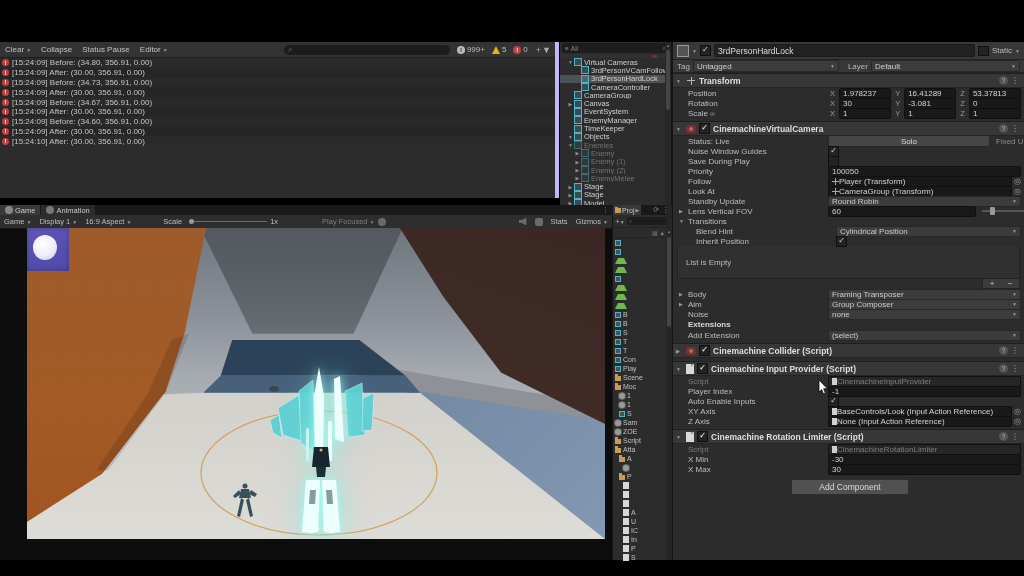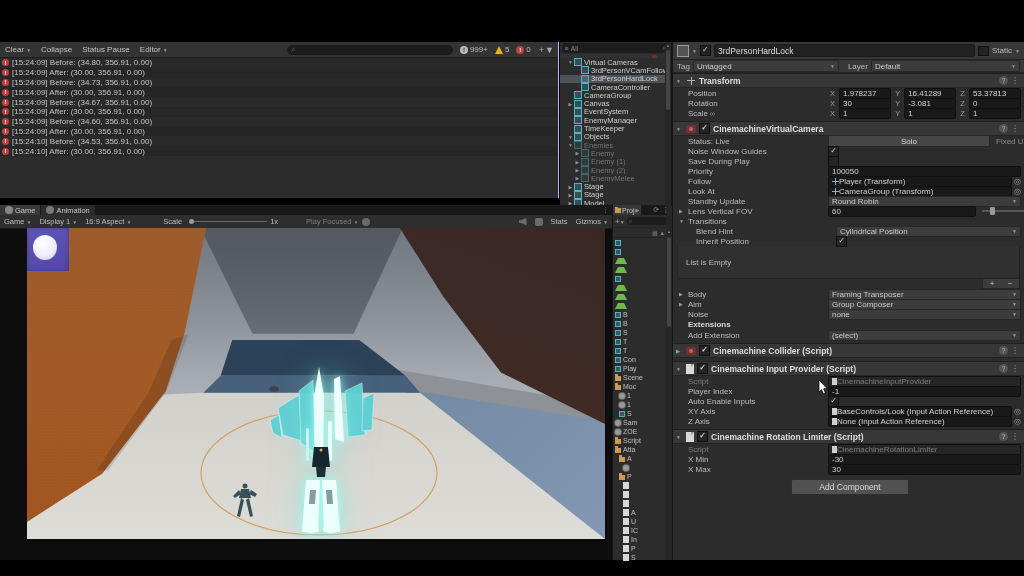--- a/index.html
+++ b/index.html
@@ -2,21 +2,21 @@
 <html><head>
 <meta charset="utf-8">
 <style>
   html,body{margin:0;padding:0;background:#000;}
   #stage{position:relative;width:1024px;height:576px;background:#000;overflow:hidden;
          font-family:"Liberation Sans",sans-serif;color:#c6c6c6;-webkit-font-smoothing:antialiased;}
   .panel{position:absolute;background:#2c2c2c;box-sizing:border-box;}
   .abs{position:absolute;box-sizing:border-box;}
 
   
-  #console{left:0;top:42px;width:559px;height:156px;border-right:1px solid #c4b5fd;}
+  #console{left:0;top:42px;width:559px;height:156px;border-right:4px solid #c4b5fd;}
   #console .cbar{height:15px;background:#333;border-bottom:1px solid #1e1e1e;display:flex;align-items:center;font-size:8px;color:#c2c2c2;}
   .cbtn{padding:0 5px;display:flex;align-items:center;gap:2px;height:100%;}
   .cbtn .dd{font-size:5px;color:#999;}
   #console .search{margin-left:auto;width:158px;height:10px;background:#1c1c1c;border-radius:5px;display:flex;align-items:center;padding:0 4px;color:#777;}
   .badge{display:flex;align-items:center;gap:2px;margin-left:7px;font-size:8px;color:#bbb;}
   .ic-info{width:8px;height:8px;border-radius:50%;background:#b9b9b9;color:#222;font-size:6px;font-weight:bold;display:flex;align-items:center;justify-content:center;}
   .ic-warn{width:0;height:0;border-left:4.5px solid transparent;border-right:4.5px solid transparent;border-bottom:8px solid #e6b410;position:relative;}
   .ic-err{width:8px;height:8px;border-radius:50%;background:#c24040;color:#fff;font-size:6px;font-weight:bold;display:flex;align-items:center;justify-content:center;}
   .plusdd{margin-left:8px;margin-right:4px;color:#aaa;font-size:9px;display:flex;gap:1px;align-items:center;}
   .logrow{height:9.8px;display:flex;align-items:center;font-size:8px;color:#c4c4c4;padding-left:2px;gap:3px;}
@@ -200,24 +200,20 @@
         <div class="logrow">
           <span class="ic-err">!</span>
           <span>[15:24:09] Before: (34.60, 356.91, 0.00)</span>
         </div>
         <div class="logrow">
           <span class="ic-err">!</span>
           <span>[15:24:09] After: (30.00, 356.91, 0.00)</span>
         </div>
         <div class="logrow">
           <span class="ic-err">!</span>
-          <span>[15:24:10] Before: (34.53, 356.91, 0.00)</span>
-        </div>
-        <div class="logrow">
-          <span class="ic-err">!</span>
           <span>[15:24:10] After: (30.00, 356.91, 0.00)</span>
         </div>
       </div>
   </div>
 
   <div id="hier" class="panel">
     <div class="hsearch">
       <span>≡</span>
       <span>All</span>
       <span style="margin-left:auto">⌕</span>
@@ -346,21 +342,21 @@
         </span>
       <span class="gtb">
           <span>16:9 Aspect</span>
           <span style="font-size:5px;color:#999">▼</span>
         </span>
       <span class="gtb" style="margin-left:24px">Scale</span>
       <span class="slider-line">
           <span class="slider-dot"></span>
         </span>
       <span>1x</span>
-      <span class="gtb dim" style="margin-left:24px">
+      <span class="gtb dim" style="margin-left:40px">
           <span>Play Focused</span>
           <span style="font-size:5px">▼</span>
         </span>
       <span class="gc-icon" style="border-radius:4px"></span>
       <span class="gtb" style="margin-left:auto">
           <span class="gc-icon" style="clip-path:polygon(0 30%,40% 30%,100% 0,100% 100%,40% 70%,0 70%)"></span>
         </span>
       <span class="gtb">
           <span class="gc-icon"></span>
         </span>

